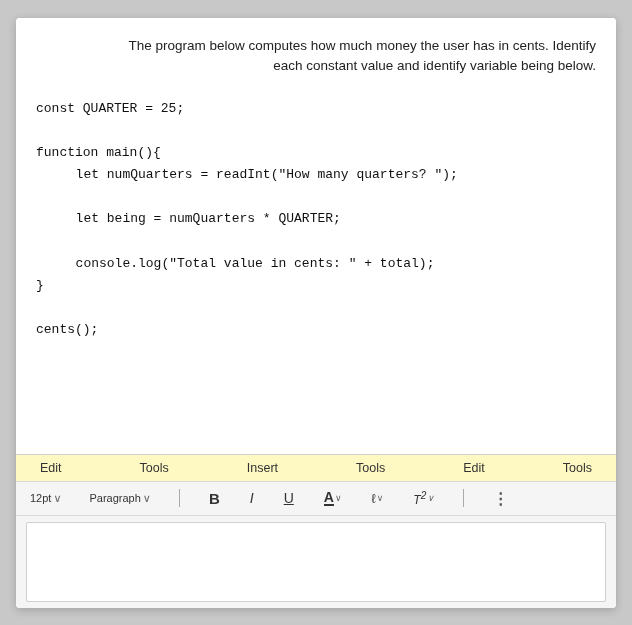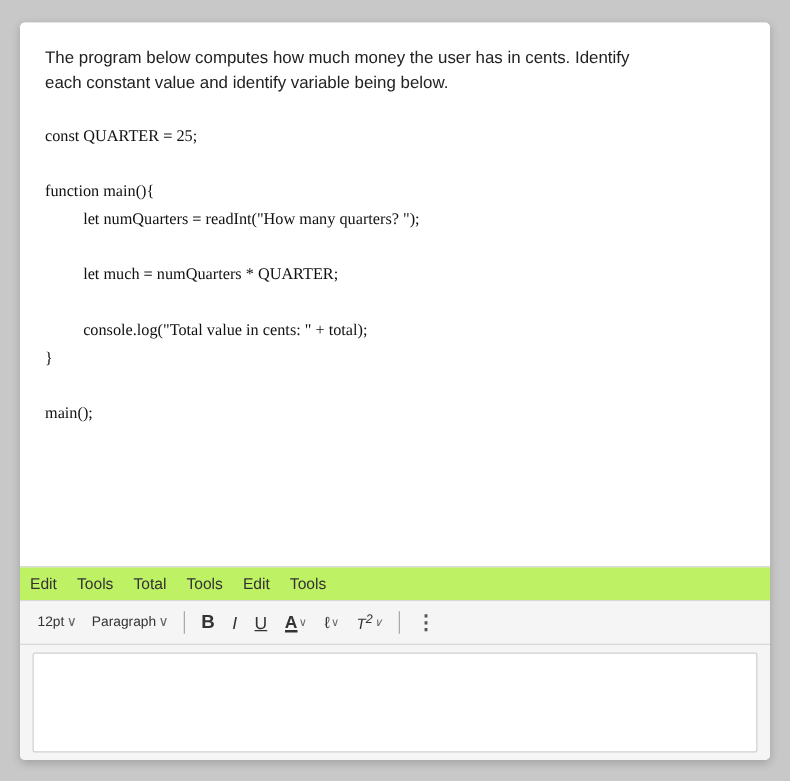--- a/index.html
+++ b/index.html
@@ -28,68 +28,70 @@
 
     .question-section {
       padding: 18px 20px 12px 20px;
       background: #ffffff;
     }
 
     .question-text {
       font-size: 13.5px;
       color: #222;
       line-height: 1.5;
+      text-align: right;
     }
 
     .code-section {
       padding: 10px 20px 16px 20px;
       background: #ffffff;
       flex: 1;
     }
 
     .code-block {
-      font-family: Liberation Serif, serif;
+      font-family: Liberation Mono, monospace;
       font-size: 13px;
       color: #111;
       line-height: 1.7;
     }
 
     .code-line {
       display: block;
       white-space: pre;
     }
 
     .indent-1 { padding-left: 24px; }
 
     .editor-container {
       border-top: 1px solid #d0d0d0;
       background: #f5f5f5;
     }
 
     .menu-bar {
       display: flex;
       align-items: center;
-      padding: 4px 8px;
+      padding: 4px 24px;
       gap: 16px;
-      background: #bef264;
+      background: #fef9c3;
       border-bottom: 1px solid #d8d8d8;
+      justify-content: space-between;
     }
 
     .menu-item {
       font-size: 12.5px;
       color: #333;
       cursor: pointer;
       padding: 2px 0;
     }
 
     .toolbar {
       display: flex;
       align-items: center;
       padding: 5px 10px;
-      gap: 4px;
+      gap: 20px;
       background: #f5f5f5;
       border-bottom: 1px solid #d8d8d8;
     }
 
     .toolbar-select {
       font-size: 11.5px;
       color: #333;
       border: none;
       background: transparent;
       cursor: pointer;
@@ -173,35 +175,35 @@
     </p>
   </div>
 
   <div class="code-section">
     <div class="code-block">
       <span class="code-line">const QUARTER = 25;</span>
       <span class="code-line">&nbsp;</span>
       <span class="code-line">function main(){</span>
       <span class="code-line indent-1">  let numQuarters = readInt("How many quarters? ");</span>
       <span class="code-line">&nbsp;</span>
-      <span class="code-line indent-1">  let much = numQuarters * QUARTER;</span>
+      <span class="code-line indent-1">  let being = numQuarters * QUARTER;</span>
       <span class="code-line">&nbsp;</span>
       <span class="code-line indent-1">  console.log("Total value in cents: " + total);</span>
       <span class="code-line">}</span>
       <span class="code-line">&nbsp;</span>
-      <span class="code-line">main();</span>
+      <span class="code-line">cents();</span>
     </div>
   </div>
 
   <div class="editor-container">
 
     <div class="menu-bar">
       <span class="menu-item">Edit</span>
       <span class="menu-item">Tools</span>
-      <span class="menu-item">Total</span>
+      <span class="menu-item">Insert</span>
       <span class="menu-item">Tools</span>
       <span class="menu-item">Edit</span>
       <span class="menu-item">Tools</span>
     </div>
 
     <div class="toolbar">
 
       <button class="toolbar-select">
         <span>12pt</span>
         <span class="chevron">∨</span>

